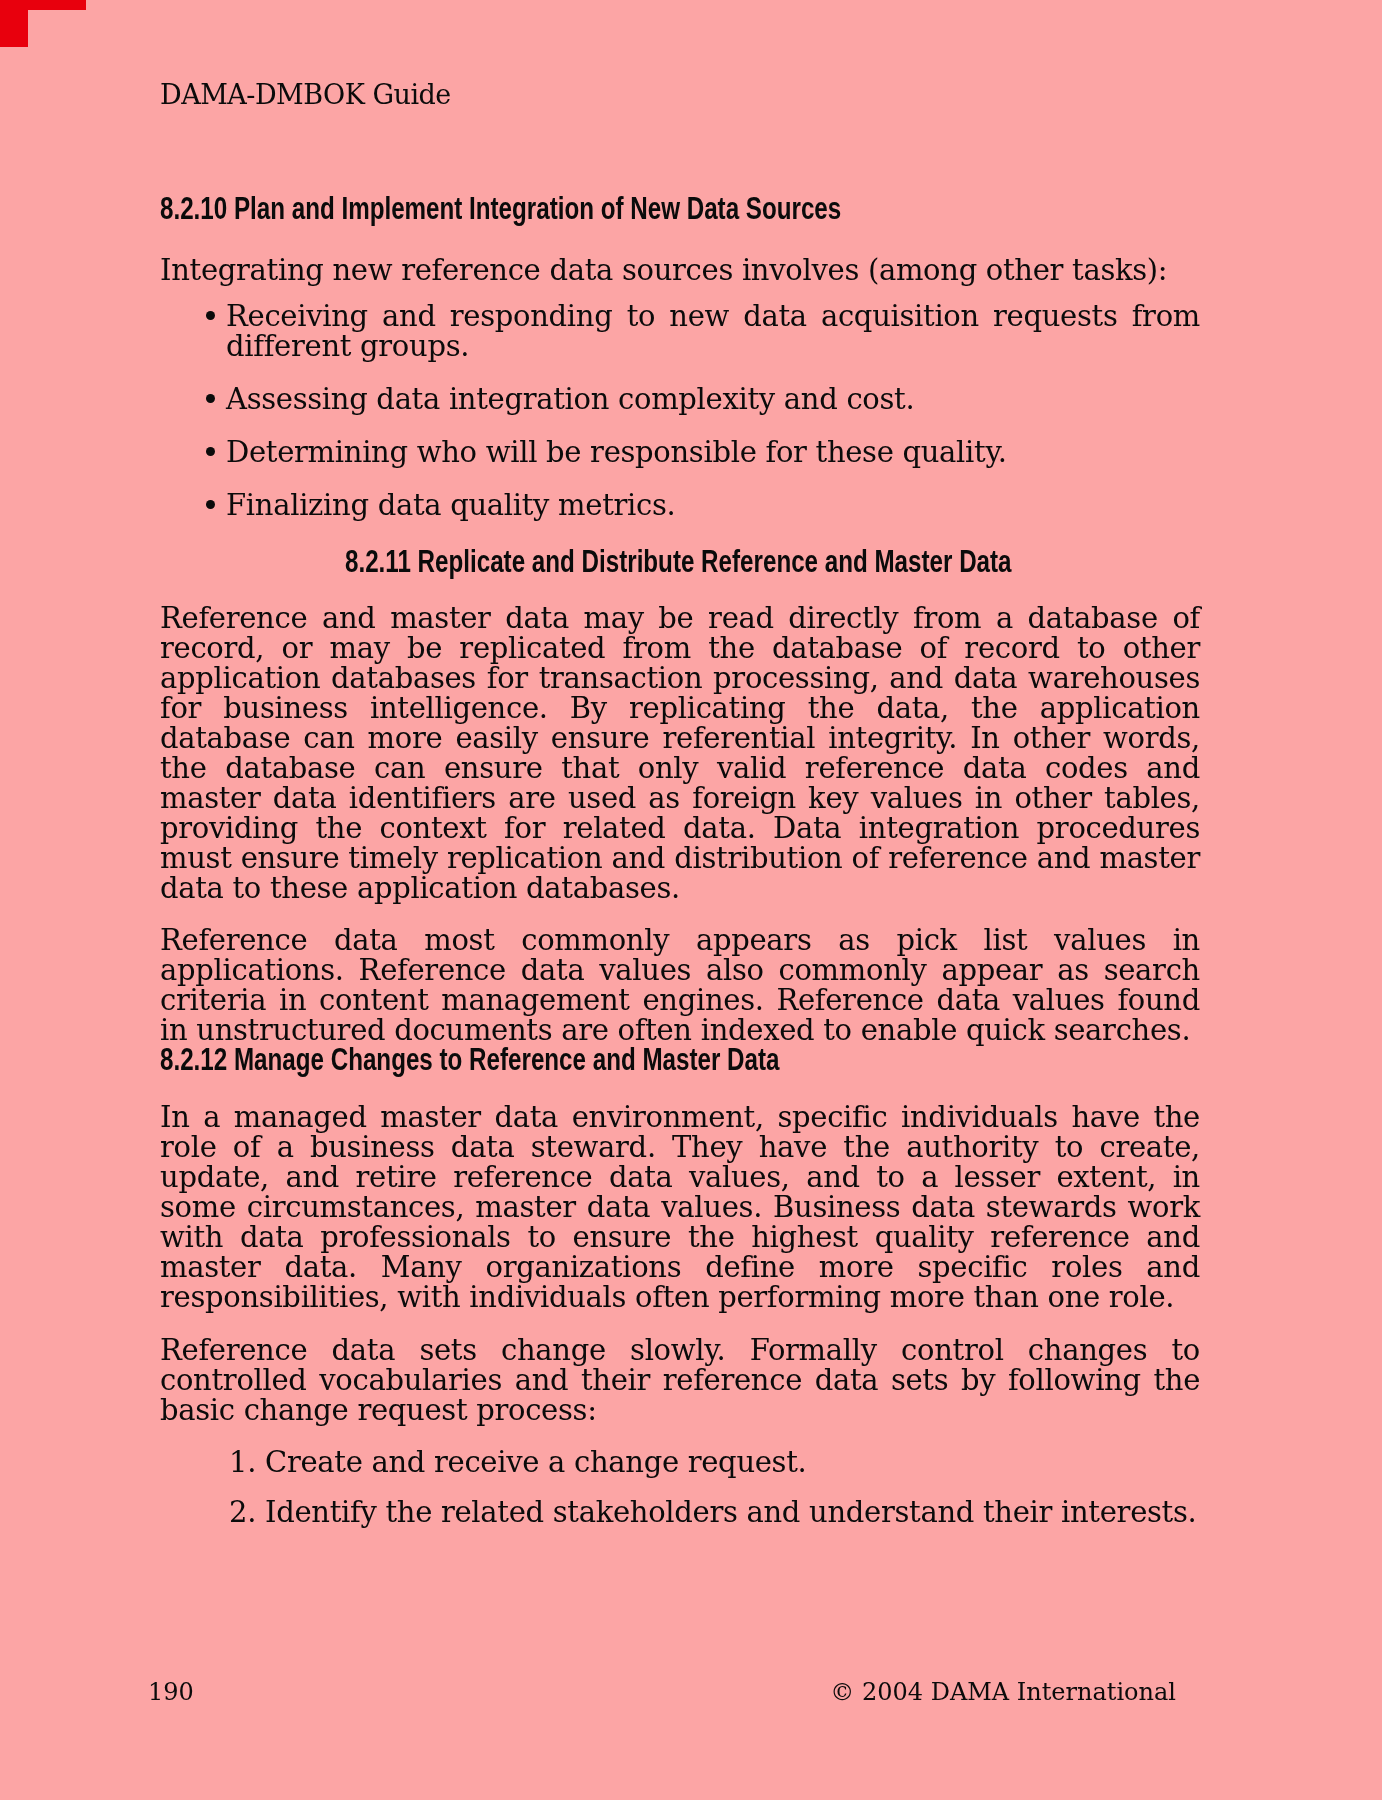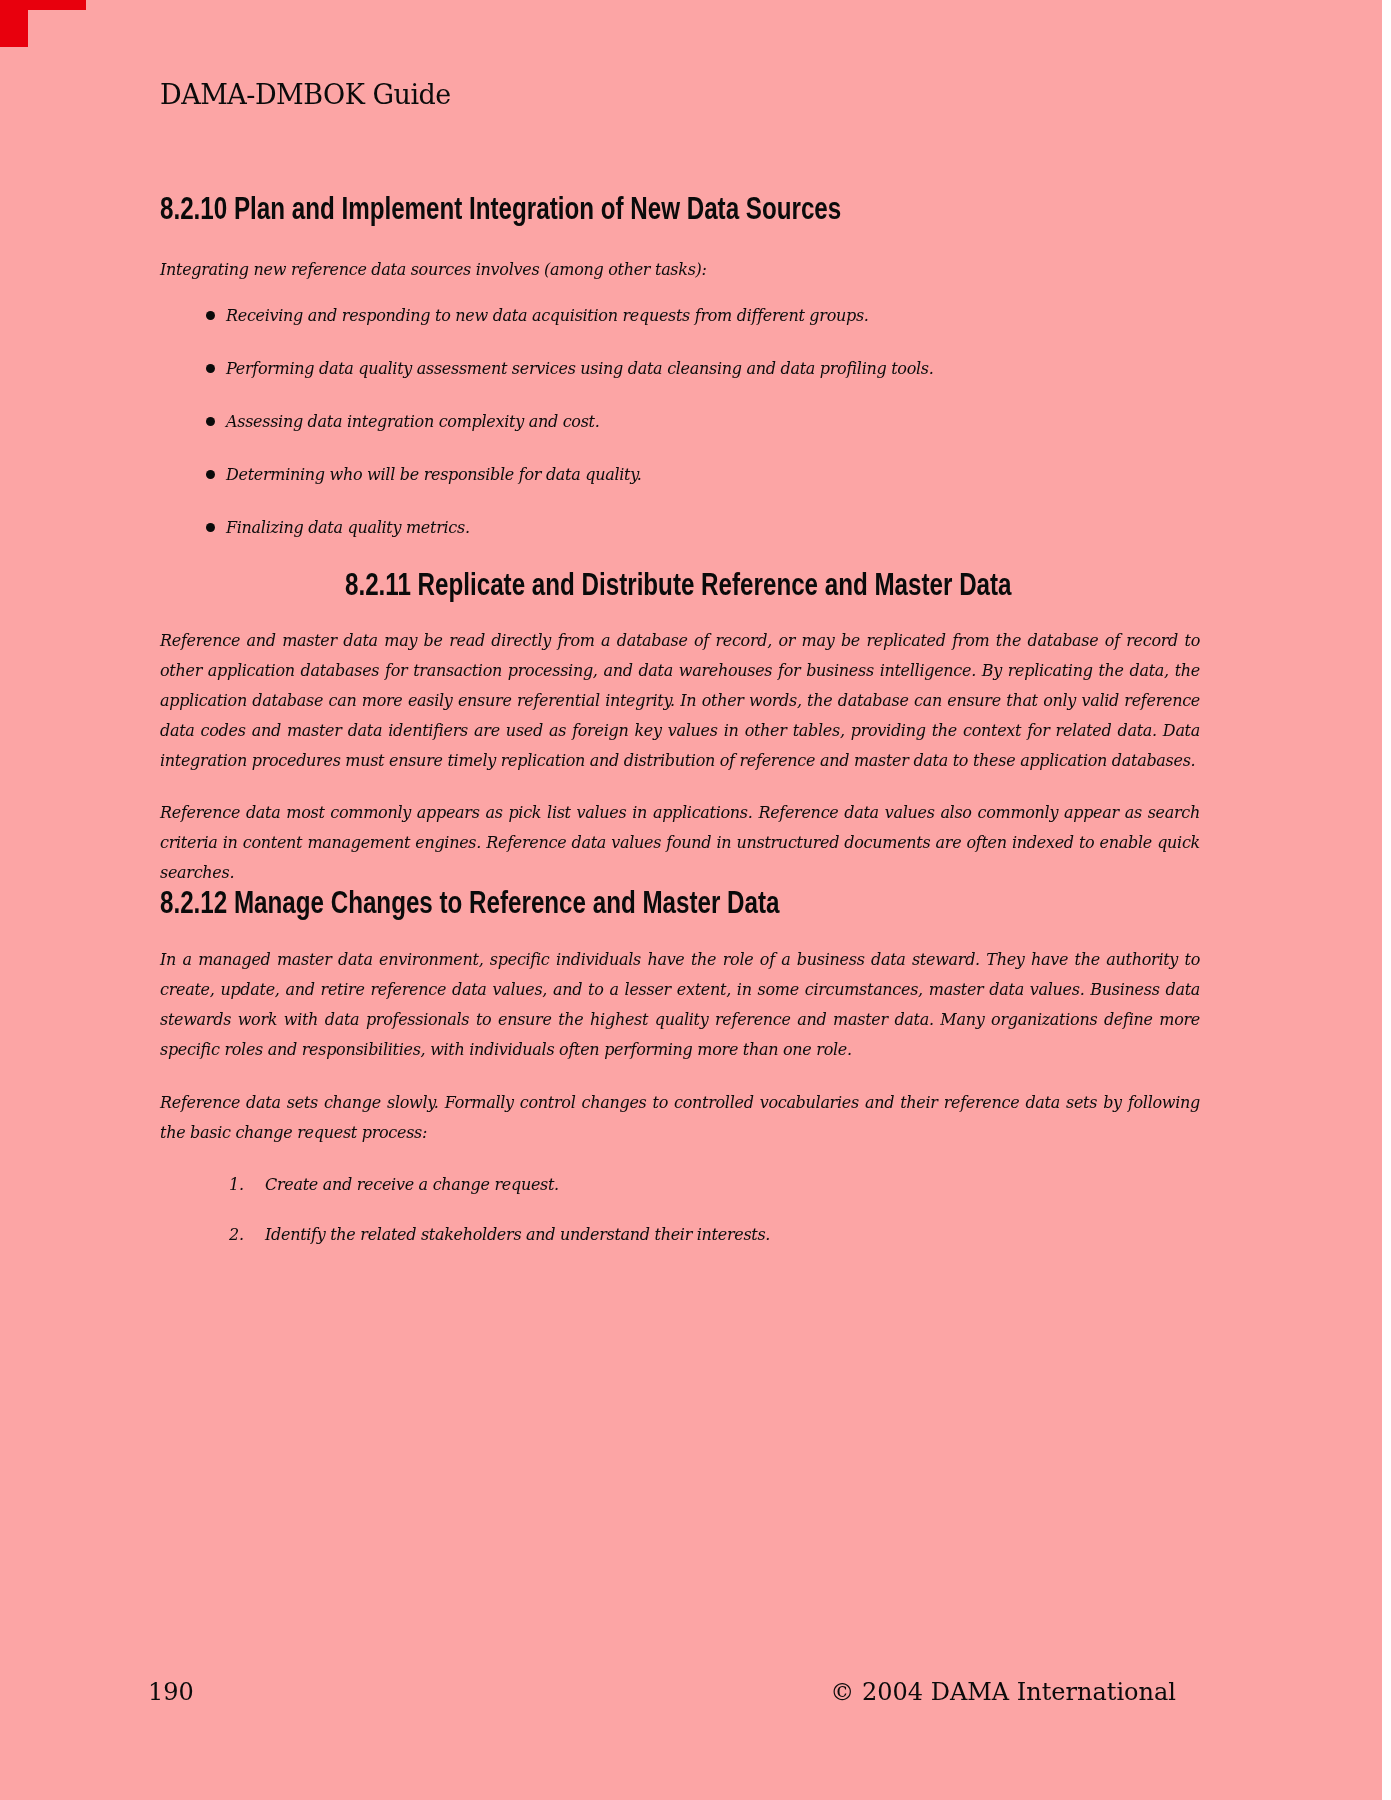--- a/index.html
+++ b/index.html
@@ -45,25 +45,24 @@
   }
   .sec-heading > span {
     display: inline-block;
     transform: scaleX(0.78);
     transform-origin: 0 50%;
   }
   .h-1 { margin-top: 85px; }
   .h-2 { margin-top: 27px; text-align: right; }
   .h-3 { }
   .body-text {
-    font-size: 16px;
+    font-size: 29px;
     line-height: 30px;
     letter-spacing: -0.3px;
     text-align: justify;
-    font-style: italic;
   }
   p.body-text { margin: 0; }
   .intro-p  { margin-top: 31px !important; }
   .p-rep-1  { margin-top: 26px !important; }
   .p-rep-2  { margin-top: 22px !important; }
   .p-man-1  { margin-top: 27px !important; }
   .p-man-2  { margin-top: 23px !important; }
   ul.bullets, ol.steps {
     list-style: none;
     margin: 0; padding: 0;
@@ -122,29 +121,25 @@
 
     <p class="body-text intro-p">Integrating new reference data sources involves (among other tasks):</p>
 
     <ul class="bullets">
       <li>
         <span class="dot"></span>
         <span class="li-text body-text">Receiving and responding to new data acquisition requests from different groups.</span>
       </li>
       <li>
         <span class="dot"></span>
-        <span class="li-text body-text">Performing data quality assessment services using data cleansing and data profiling tools.</span>
-      </li>
-      <li>
-        <span class="dot"></span>
         <span class="li-text body-text">Assessing data integration complexity and cost.</span>
       </li>
       <li>
         <span class="dot"></span>
-        <span class="li-text body-text">Determining who will be responsible for data quality.</span>
+        <span class="li-text body-text">Determining who will be responsible for these quality.</span>
       </li>
       <li>
         <span class="dot"></span>
         <span class="li-text body-text">Finalizing data quality metrics.</span>
       </li>
     </ul>
 
     <h2 class="sec-heading h-2">
       <span>8.2.11 Replicate and Distribute Reference and Master Data</span>
     </h2>

